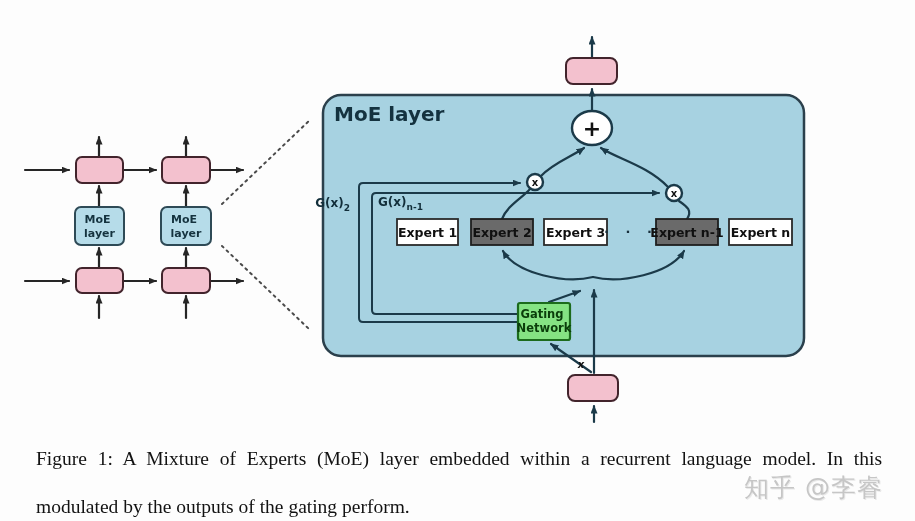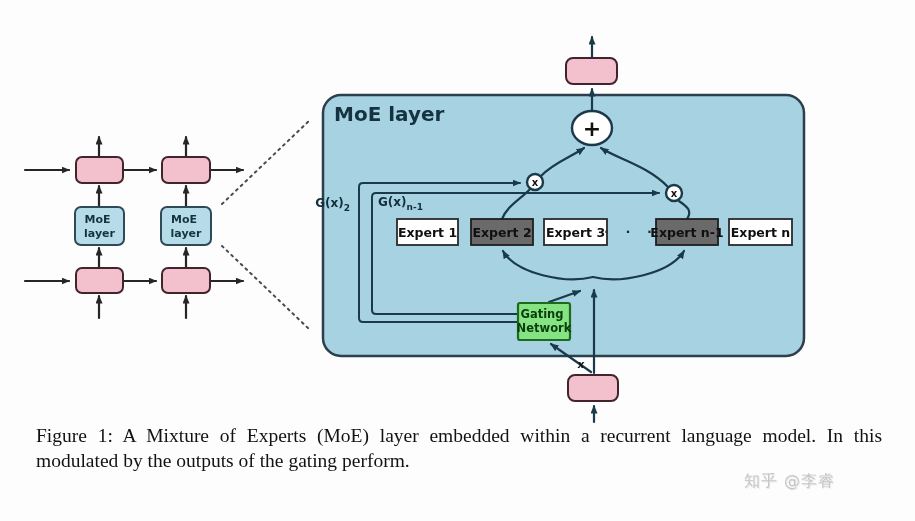--- a/index.html
+++ b/index.html
@@ -34,27 +34,27 @@
   .t-mul      { font-size:10px; font-weight:bold; fill:#111; }
   .t-x        { font-size:10px; font-weight:bold; font-style:italic; fill:#111; }
   .t-dots     { font-size:13px; font-weight:bold; fill:#18303c; letter-spacing:6px; }
 
   
   .caption {
     position:absolute; left:36px; top:423px; width:846px;
     font-family:"Liberation Serif", serif; font-size:19.5px; line-height:25px;
     color:#121212;
   }
-  .cap-line { white-space:nowrap; }
+  .cap-line { white-space:nowrap;margin-top:23px; }
   .cap-just { text-align:justify; text-align-last:justify; white-space:normal; height:25px; overflow:hidden; }
 
   
   .watermark {
     position:absolute; left:744px; top:471px;
-    font-family:"DejaVu Sans", sans-serif; font-size:16px; letter-spacing:1px;
+    font-family:"DejaVu Sans", sans-serif; font-size:25px; letter-spacing:1px;
     color:var(--watermark-gray); text-shadow:1px 1px 0 #e9e9e9;
     user-select:none;
   }
 </style>
 </head>
 <body>
 
 <div class="canvas">
 
   <svg width="915" height="425" viewBox="0 0 915 425">

